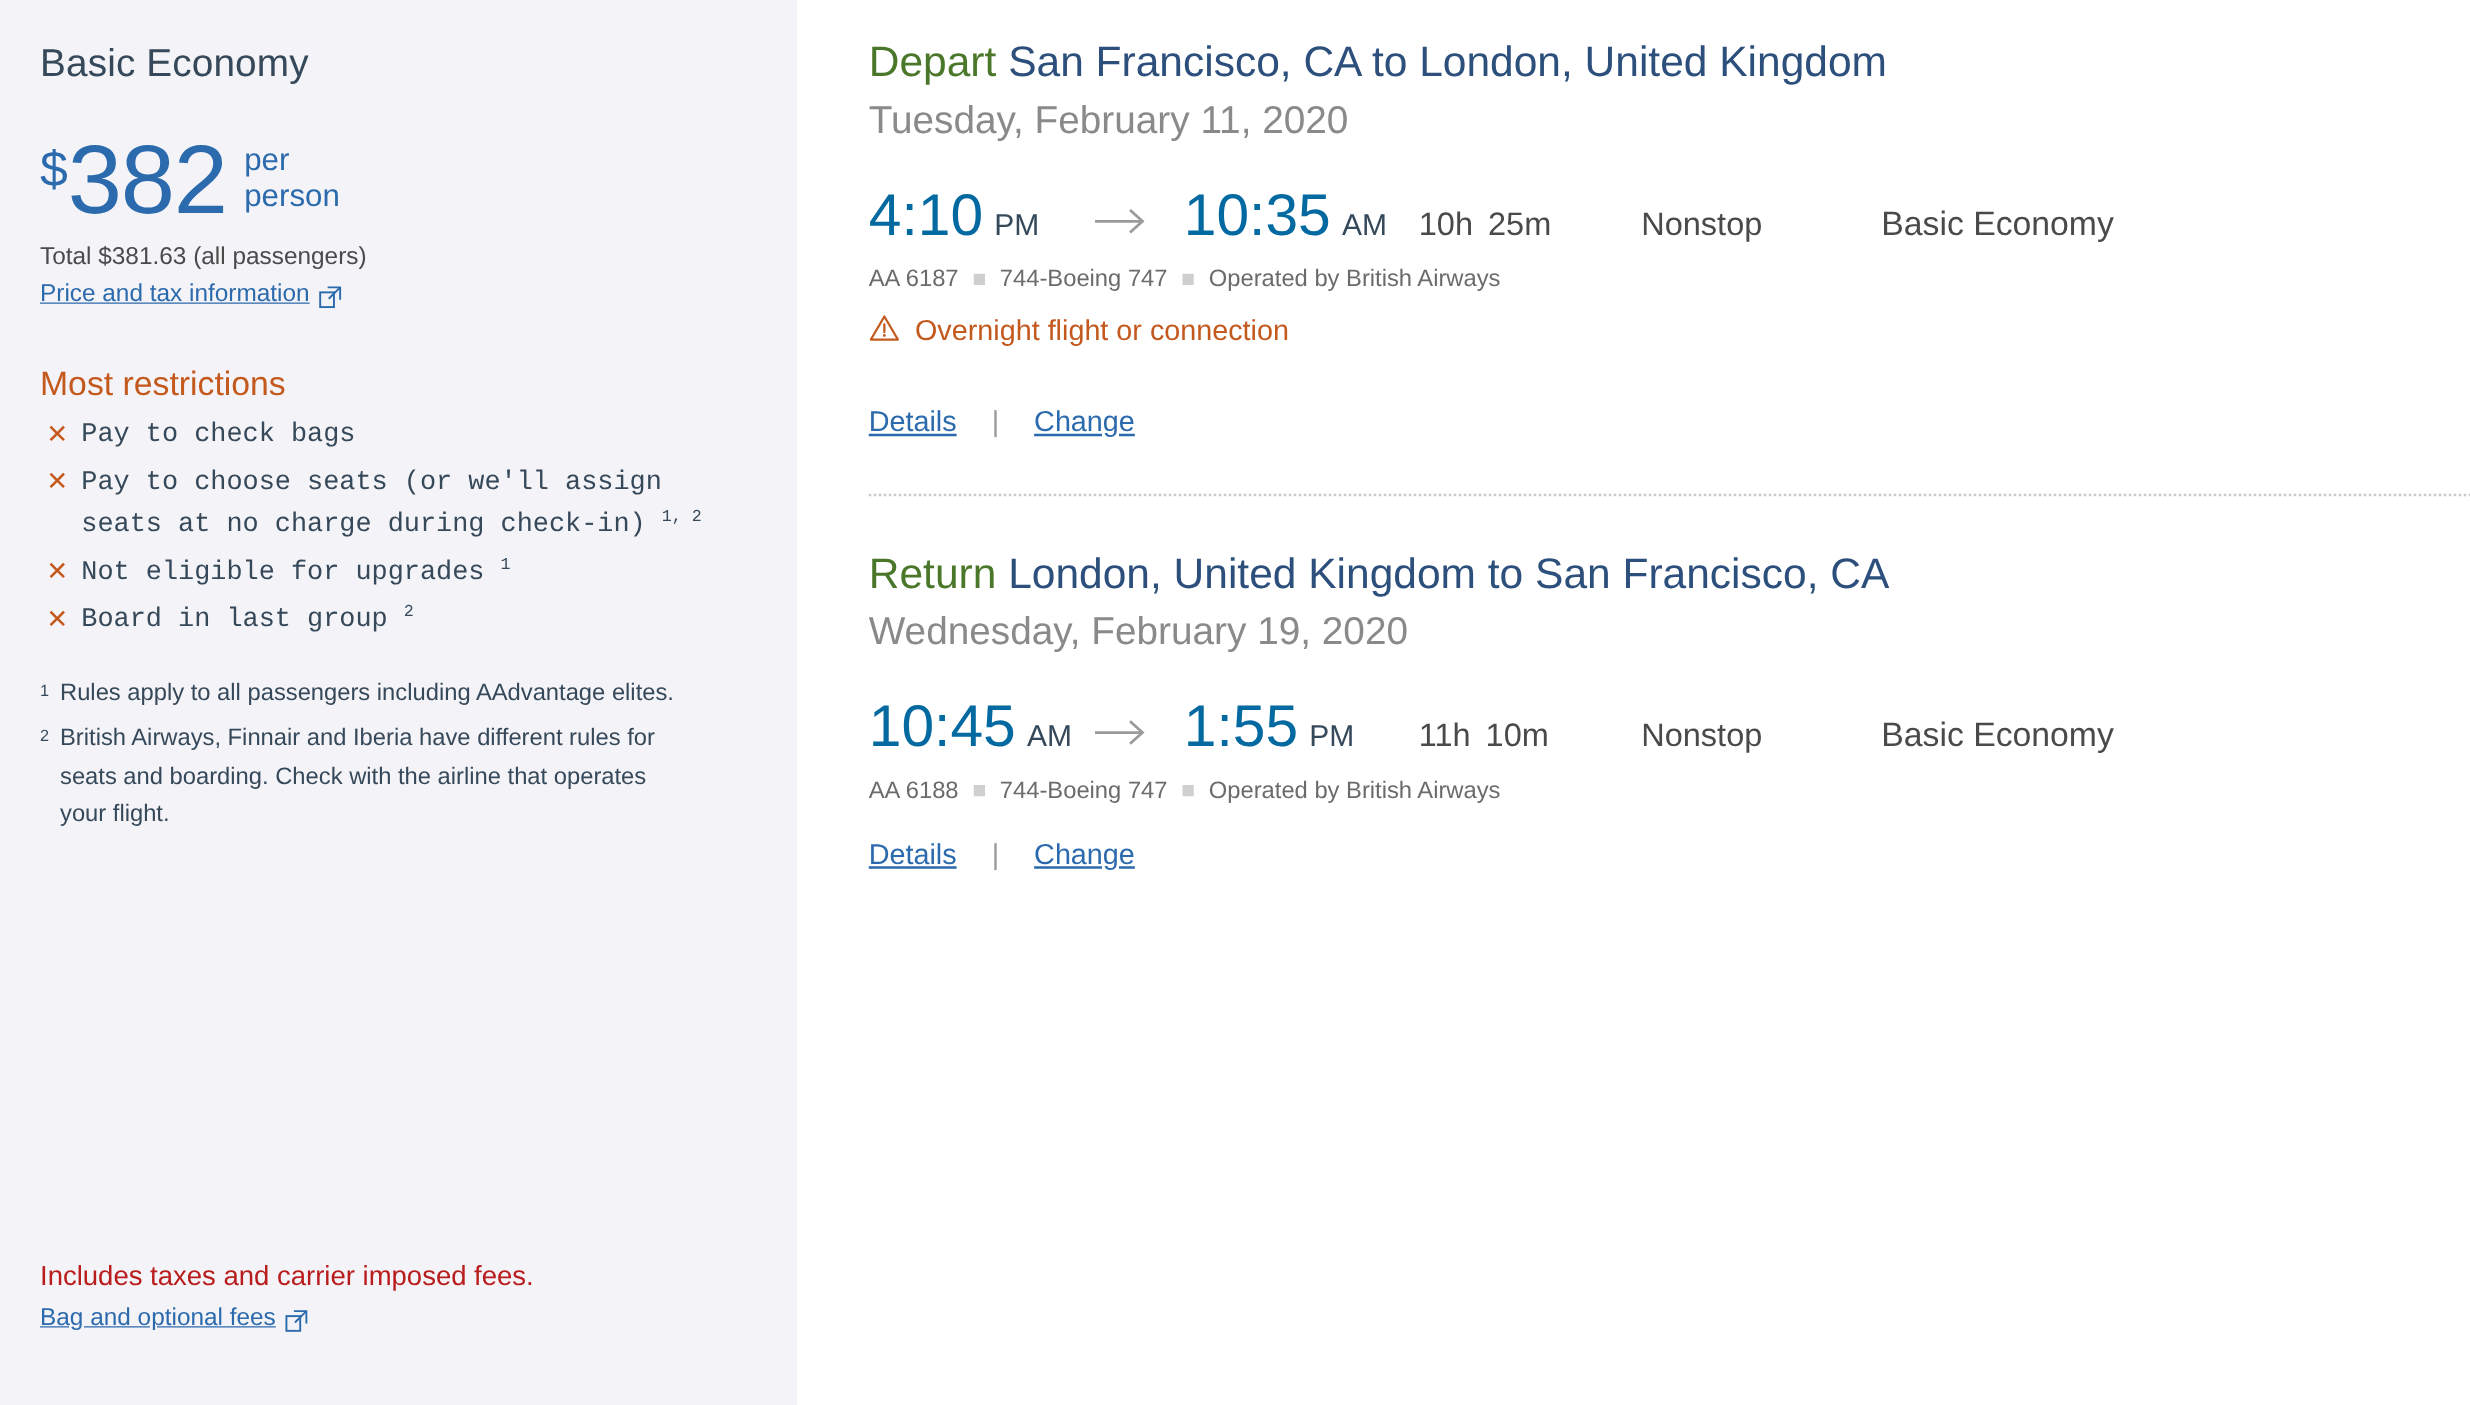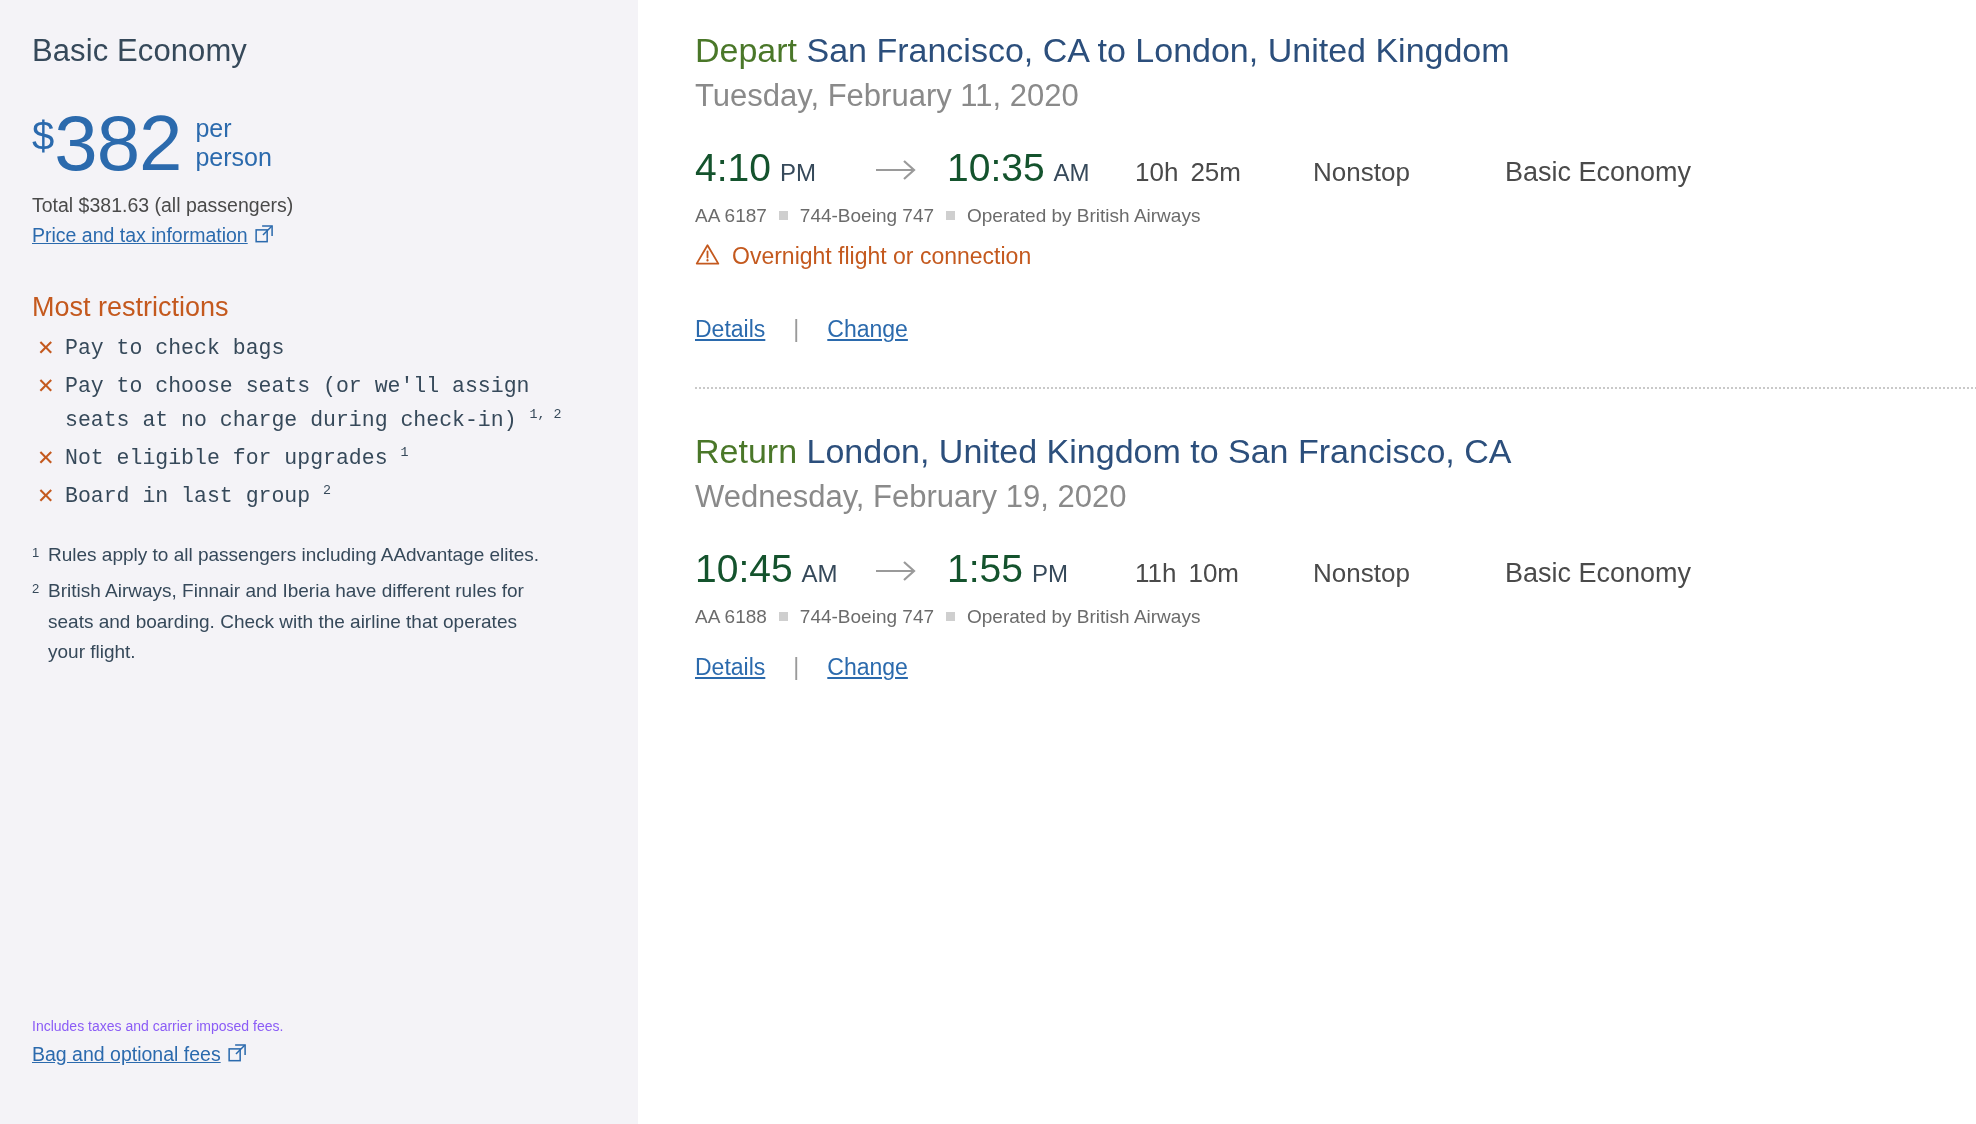--- a/index.html
+++ b/index.html
@@ -74,21 +74,21 @@
   .total-line {
     font-size: 19.5px;
     color: #4a4a4a;
     margin: 12px 0 7px 0;
   }
   .ext-link {
     font-size: 19.5px;
     color: #2b6aad;
     text-decoration: none;
     display: inline-flex;
-    align-items: flex-start;
+    align-items: flex-end;
     gap: 7px;
     cursor: pointer;
   }
   .ext-link .lbl { text-decoration: none; }
   .ext-icon { display: inline-block; width: 19px; height: 19px; }
 
   .restrictions-title {
     color: #c4591e;
     font-size: 27px;
     margin: 46px 0 8px 0;
@@ -136,22 +136,22 @@
     margin-right: 4px;
   }
   .fn-body { max-width: 500px; }
 
   .bottom-block {
     position: absolute;
     left: 32px;
     bottom: 58px;
   }
   .taxes-line {
-    font-size: 14px;
-    color: #8b5cf6;
+    font-size: 22px;
+    color: #b91c1c;
     margin-bottom: 9px;
   }
 
   
   .main {
     flex: 1;
     background: #ffffff;
     box-sizing: border-box;
     padding: 30px 0 0 57px;
     position: relative;
@@ -173,22 +173,22 @@
     font-weight: 400;
     line-height: 1.2;
   }
 
   .flight-row {
     display: flex;
     align-items: baseline;
     white-space: nowrap;
   }
   .t-time {
-    font-size: 39px;
-    color: #14532d;
+    font-size: 47px;
+    color: #0369a1;
     line-height: 1;
     font-weight: 400;
   }
   .t-mer {
     font-size: 24px;
     color: #36495a;
     margin-left: 9px;
     line-height: 1;
   }
   .arrow-cell {

